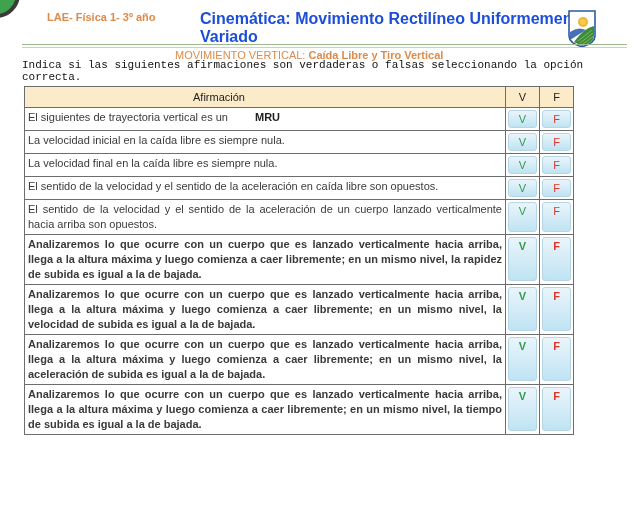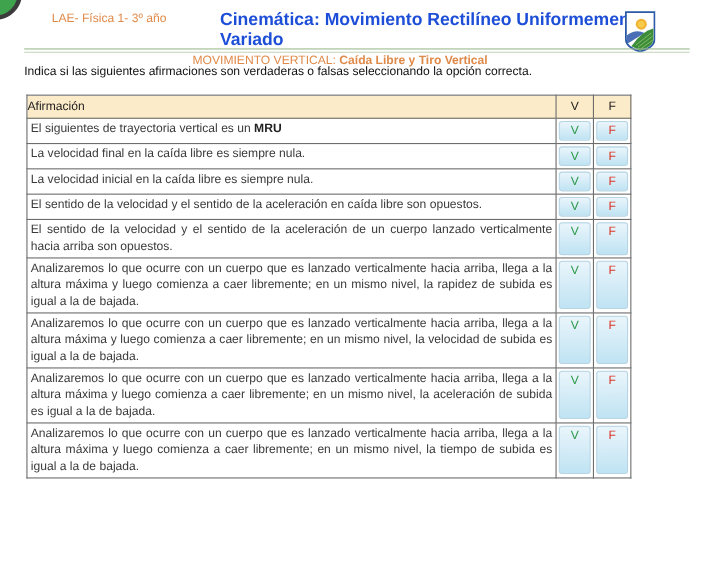--- a/index.html
+++ b/index.html
@@ -4,67 +4,67 @@
 <style>
   * { box-sizing: border-box; margin: 0; padding: 0; }
   html, body { width: 641px; height: 519px; background: #ffffff; overflow: hidden; }
   body { font-family: "Liberation Sans", "DejaVu Sans", sans-serif; color: #2b2b2b; position: relative; }
 
   .corner-circle {
     position: absolute; left: -28px; top: -30px; width: 48px; height: 48px;
     border-radius: 50%; background: #3fa34d; border: 4px solid #3b3b3b;
   }
   .hdr-left {
-    position: absolute; left: 47px; top: 11px; font-size: 11px; color: #e08a4a; font-weight: normal;
+    position: absolute; left: 47px; top: 11px; font-size: 11px; color: #e08a4a; font-weight: bold;
   }
   .hdr-title {
     position: absolute; left: 200px; top: 10px; font-size: 16px; color: #1d4ed8; font-weight: bold;
   }
   .hdr-sub {
     position: absolute; left: 175px; top: 26px; font-size: 11px; color: #e08a4a; margin-top: 23px;
   }
   .hdr-sub b { font-weight: bold; }
   .logo { position: absolute; left: 568px; top: 10px; width: 28px; height: 38px; }
   .hdr-line1 {
     position: absolute; left: 22px; top: 44px; width: 605px; height: 1px; background: #9cb98d;
   }
   .hdr-line2 {
     position: absolute; left: 22px; top: 47px; width: 605px; height: 1px; background: #c6d6bc;
   }
   .instruction {
-    position: absolute; left: 22px; top: 59px; font-size: 11px; color: #111;
+    position: absolute; left: 22px; top: 59px; font-size: 11px; color: #111; font-family: Liberation Mono, monospace;
   }
 
   table.quiz {
     position: absolute; left: 24px; top: 86px; width: 550px;
     border-collapse: collapse; font-size: 11px; color: #3a3a3a;
   }
   table.quiz td, table.quiz th {
     border: 1px solid #6d6d6d;
   }
   table.quiz th {
     background: #fcebc8; font-weight: normal; height: 21px; color: #222;
   }
-  th.col-afirm { text-align: left; padding-right: 92px; }
+  th.col-afirm { text-align: center; padding-right: 92px; }
   th.col-v { width: 34px; color: #2f9a4a; }
   th.col-f { width: 34px; color: #d9382b; }
   td.stmt { padding: 2px 3px 2px 3px; line-height: 15px; vertical-align: top; text-align: justify; }
-  td.stmt b { font-weight: bold; color: #222; }
+  td.stmt b { font-weight: bold; color: #222; margin-left: 24px; }
   td.opt { padding: 2px 2px; vertical-align: top; }
   .opt-btn {
     display: block; width: 100%; height: 100%; min-height: 17px;
     border: 1px solid #b8d5e4; border-radius: 3px;
     background: linear-gradient(#eaf5fb, #bfe3f3);
     text-align: center; font-size: 11px; line-height: 16px; cursor: pointer;
   }
   .opt-v { color: #2f9a4a; }
   .opt-f { color: #d9382b; }
   tr.r1 td { height: 21px; }
   tr.r2 td { height: 32px; }
-  tr.r3 td { height: 48px; }
+  tr.r3 td { height: 48px; font-weight: bold; }
   td.opt .opt-btn.tall2 { height: 28px; }
   td.opt .opt-btn.tall3 { height: 44px; }
 </style>
 </head>
 <body>
 
 <div class="corner-circle"></div>
 
 <div class="hdr-left">LAE- Física 1- 3º año</div>
 <div class="hdr-title">Cinemática: Movimiento Rectilíneo Uniformemente Variado</div>
@@ -96,30 +96,30 @@
     <tr class="r1">
       <td class="stmt"><span>El siguientes de trayectoria vertical es un </span><b>MRU</b></td>
       <td class="opt">
           <span class="opt-btn opt-v">V</span>
         </td>
       <td class="opt">
           <span class="opt-btn opt-f">F</span>
         </td>
     </tr>
     <tr class="r1">
-      <td class="stmt">La velocidad final en la caída libre es siempre nula.</td>
+      <td class="stmt">La velocidad inicial en la caída libre es siempre nula.</td>
       <td class="opt">
           <span class="opt-btn opt-v">V</span>
         </td>
       <td class="opt">
           <span class="opt-btn opt-f">F</span>
         </td>
     </tr>
     <tr class="r1">
-      <td class="stmt">La velocidad inicial en la caída libre es siempre nula.</td>
+      <td class="stmt">La velocidad final en la caída libre es siempre nula.</td>
       <td class="opt">
           <span class="opt-btn opt-v">V</span>
         </td>
       <td class="opt">
           <span class="opt-btn opt-f">F</span>
         </td>
     </tr>
     <tr class="r1">
       <td class="stmt">El sentido de la velocidad y el sentido de la aceleración en caída libre son opuestos.</td>
       <td class="opt">

